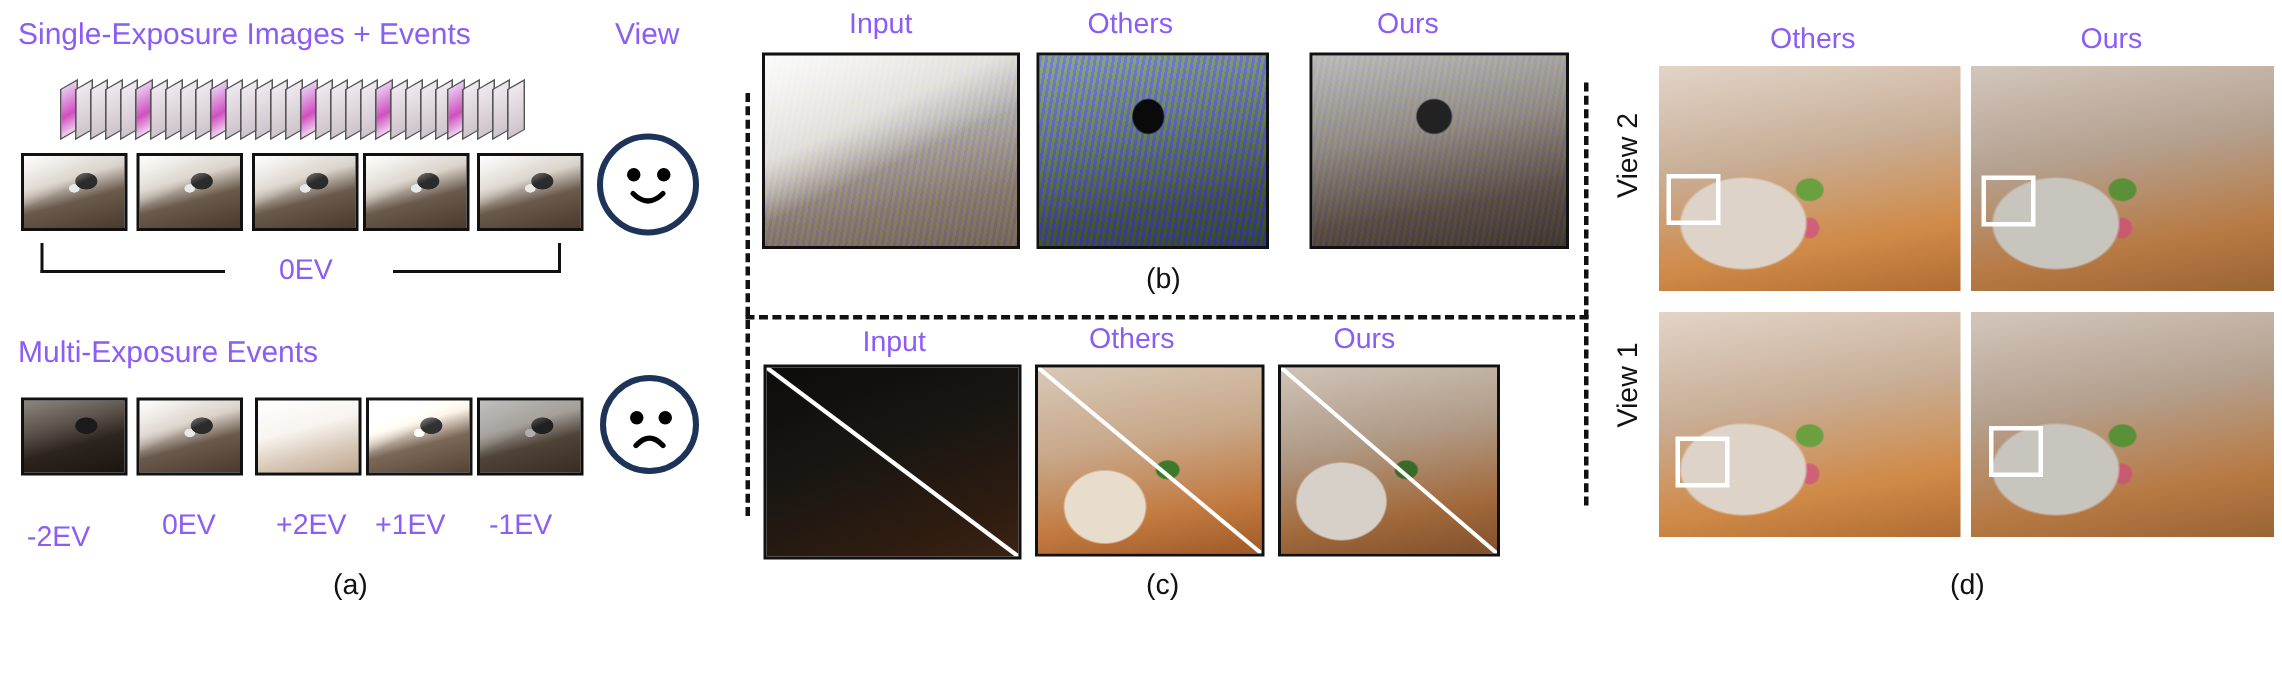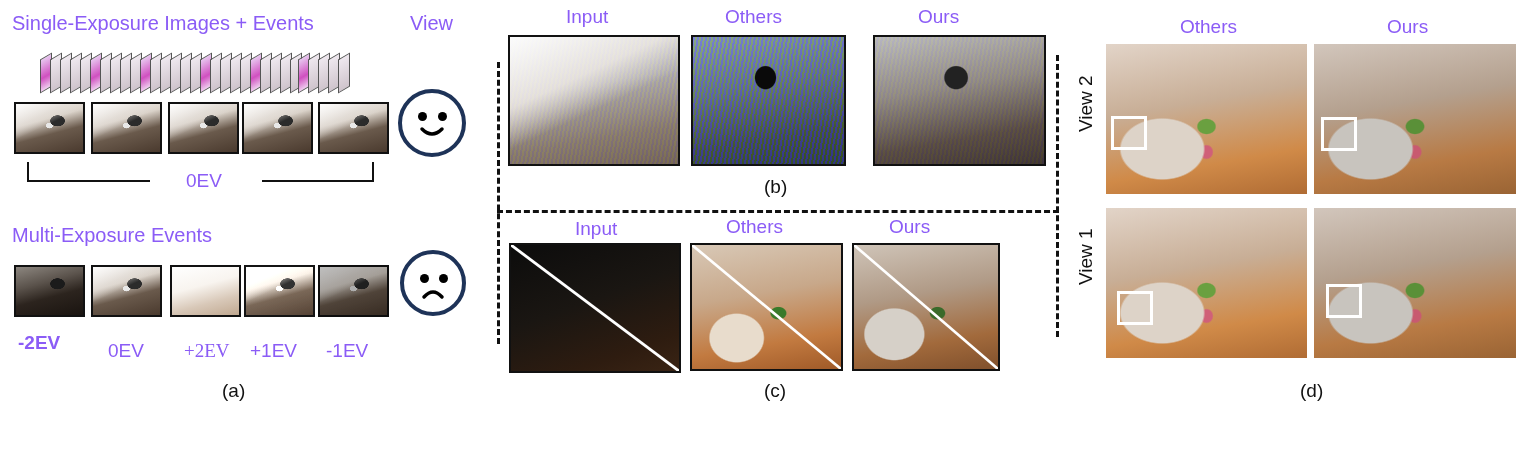--- a/index.html
+++ b/index.html
@@ -143,23 +143,23 @@
   <div class="thumb room-normal" style="left:318px; top:265px; width:71px; height:52px; filter:brightness(0.75);"></div>
 
   <div class="face" style="left:400px; top:250px; width:66px; height:66px;">
     <div class="eye" style="left:16px; top:20px;"></div>
     <div class="eye" style="left:35px; top:20px;"></div>
     <svg width="60" height="60" style="position:absolute;left:0;top:0" viewBox="0 0 60 60">
       <path d="M20 43 Q29 33 38 43" stroke="#000" stroke-width="3.5" fill="none" stroke-linecap="round"></path>
     </svg>
   </div>
 
-  <div class="lbl" style="left:18px; top:332px;font-weight:bold;">-2EV</div>
+  <div class="lbl" style="left:18px; top:348px;">-2EV</div>
   <div class="lbl" style="left:108px; top:340px;">0EV</div>
-  <div class="lbl" style="left:184px; top:340px;font-family:Liberation Serif, serif;">+2EV</div>
+  <div class="lbl" style="left:184px; top:340px;">+2EV</div>
   <div class="lbl" style="left:250px; top:340px;">+1EV</div>
   <div class="lbl" style="left:326px; top:340px;">-1EV</div>
 
   <div class="cap" style="left:222px; top:380px;">(a)</div>
 </div>
 
 <div class="dash-v" style="left:497px; top:62px; height:282px;"></div>
 <div class="dash-v" style="left:1056px; top:55px; height:282px;"></div>
 <div class="dash-h" style="left:497px; top:210px; width:562px;"></div>
 

